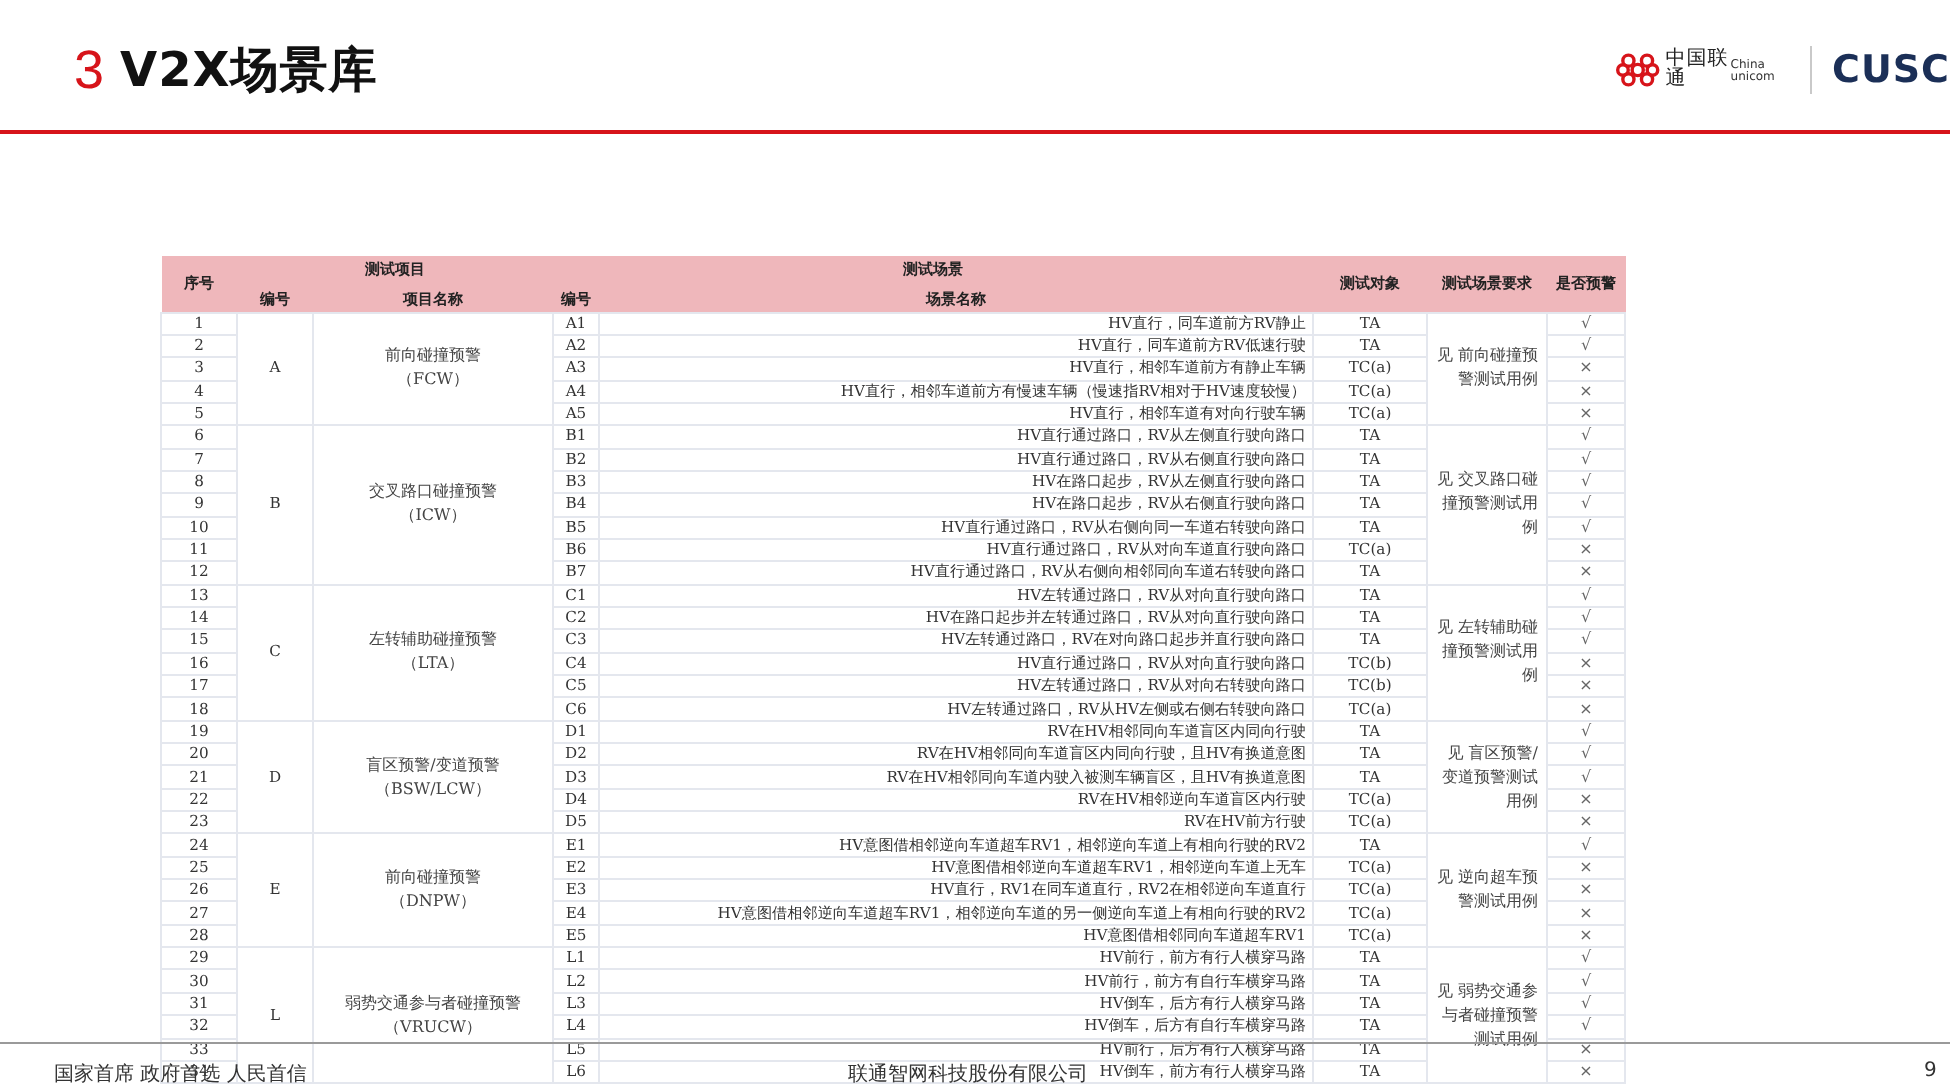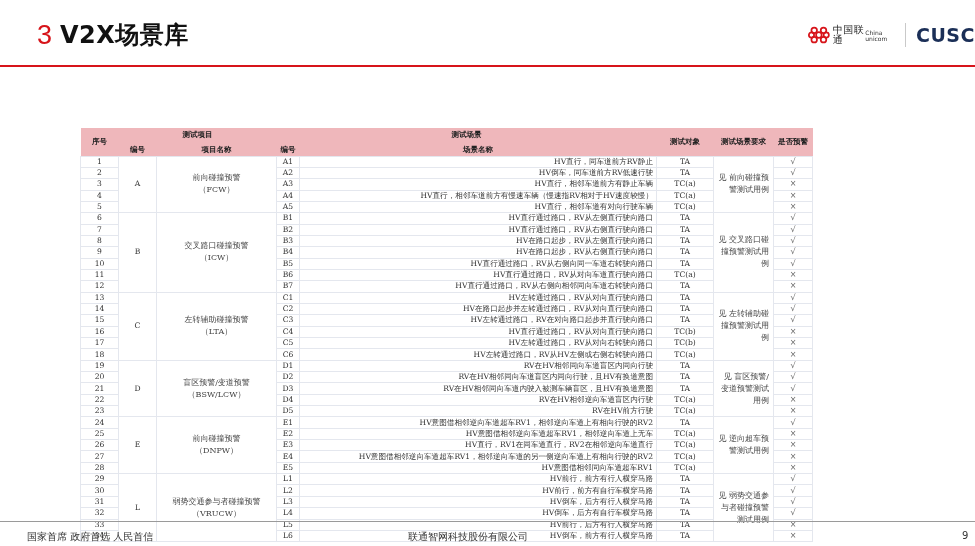--- a/index.html
+++ b/index.html
@@ -38,21 +38,21 @@
   table.scene td.desc { text-align: right; padding-left: 4px; }
   table.scene td.group-name { font-size: 8px; line-height: 12px; color: #444; white-space: normal; }
   table.scene td.req { font-size: 8px; line-height: 12px; color: #444; white-space: normal; padding: 0 4px; text-align: right; }
   table.scene td.mark { color: #666; font-family: "DejaVu Sans", sans-serif; font-size: 8px; }
   .hdr-top { vertical-align: top; padding-top: 2px !important; }
   .hdr-bot { vertical-align: bottom; padding-bottom: 1px !important; }
 
   .bottom-line { position: absolute; left: 0; top: 521px; width: 975px; height: 1px; background: #9a9a9a; }
   .footer { position: absolute; top: 530px; font-family: "DejaVu Sans", sans-serif; font-size: 10px; color: #333; }
   .footer-left { left: 27px; }
-  .footer-center { left: 408px; }
+  .footer-center { left: 424px; }
   .footer-right { left: 962px; }
 </style>
 </head>
 <body>
 
 <div class="title-wrap">
   <span class="title-num">3</span>
   <span class="title-text">V2X场景库</span>
 </div>
 
@@ -115,21 +115,21 @@
         </td>
         <td>A1</td>
         <td class="desc">HV直行，同车道前方RV静止</td>
         <td>TA</td>
         <td class="req" rowspan="5">见 前向碰撞预警测试用例</td>
         <td class="mark">√</td>
       </tr>
       <tr>
         <td>2</td>
         <td>A2</td>
-        <td class="desc">HV倒车，同车道前方RV低速行驶</td>
+        <td class="desc">HV直行，同车道前方RV低速行驶</td>
         <td>TA</td>
         <td class="mark">√</td>
       </tr>
       <tr>
         <td>3</td>
         <td>A3</td>
         <td class="desc">HV直行，相邻车道前方有静止车辆</td>
         <td>TC(a)</td>
         <td class="mark">×</td>
       </tr>

